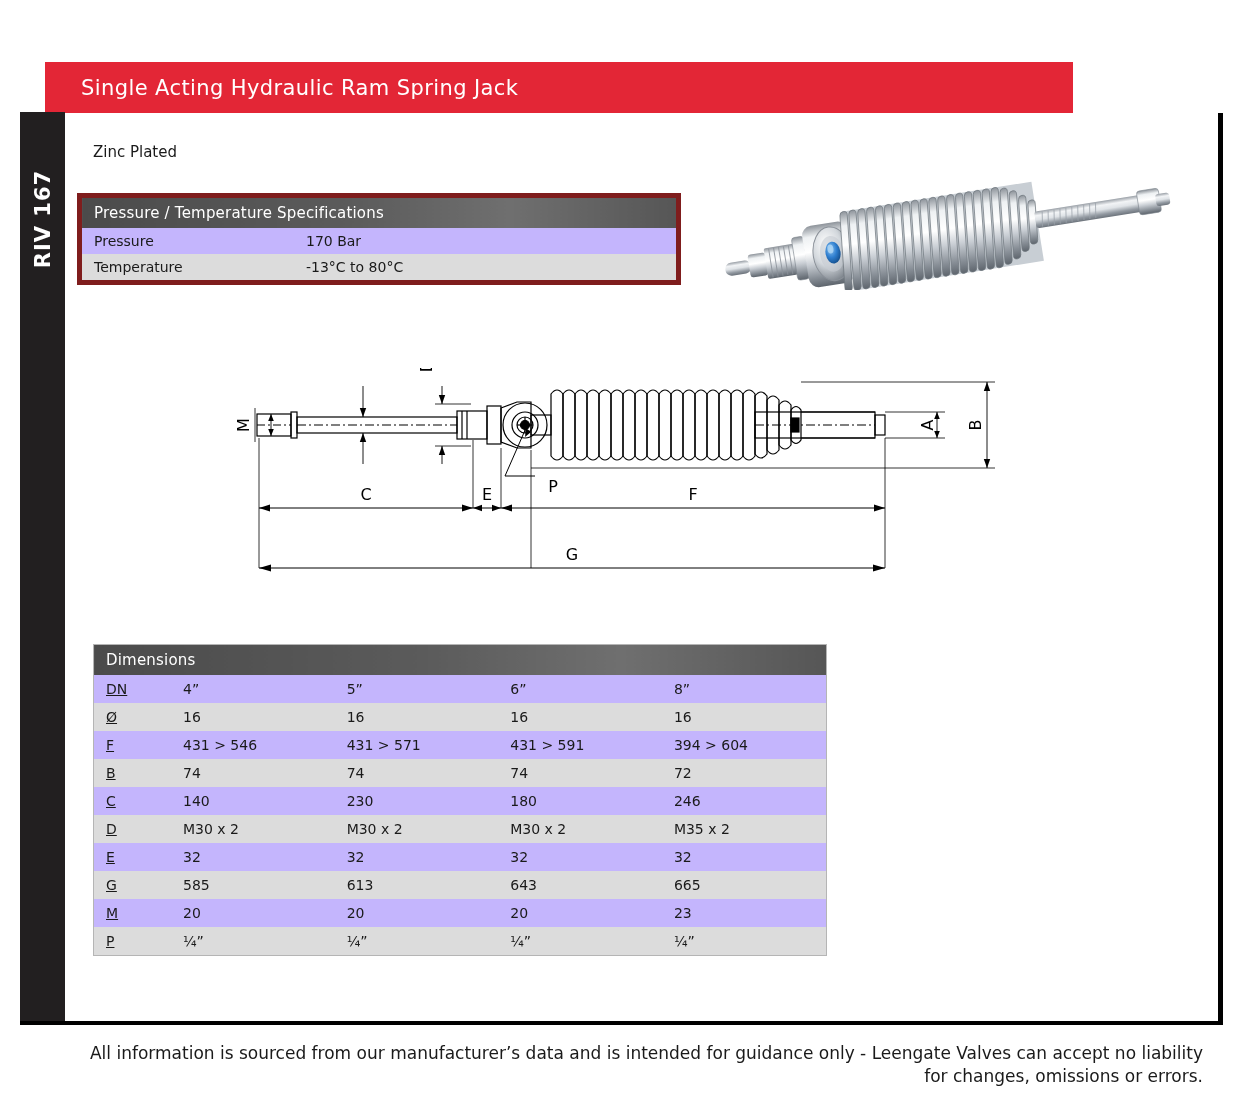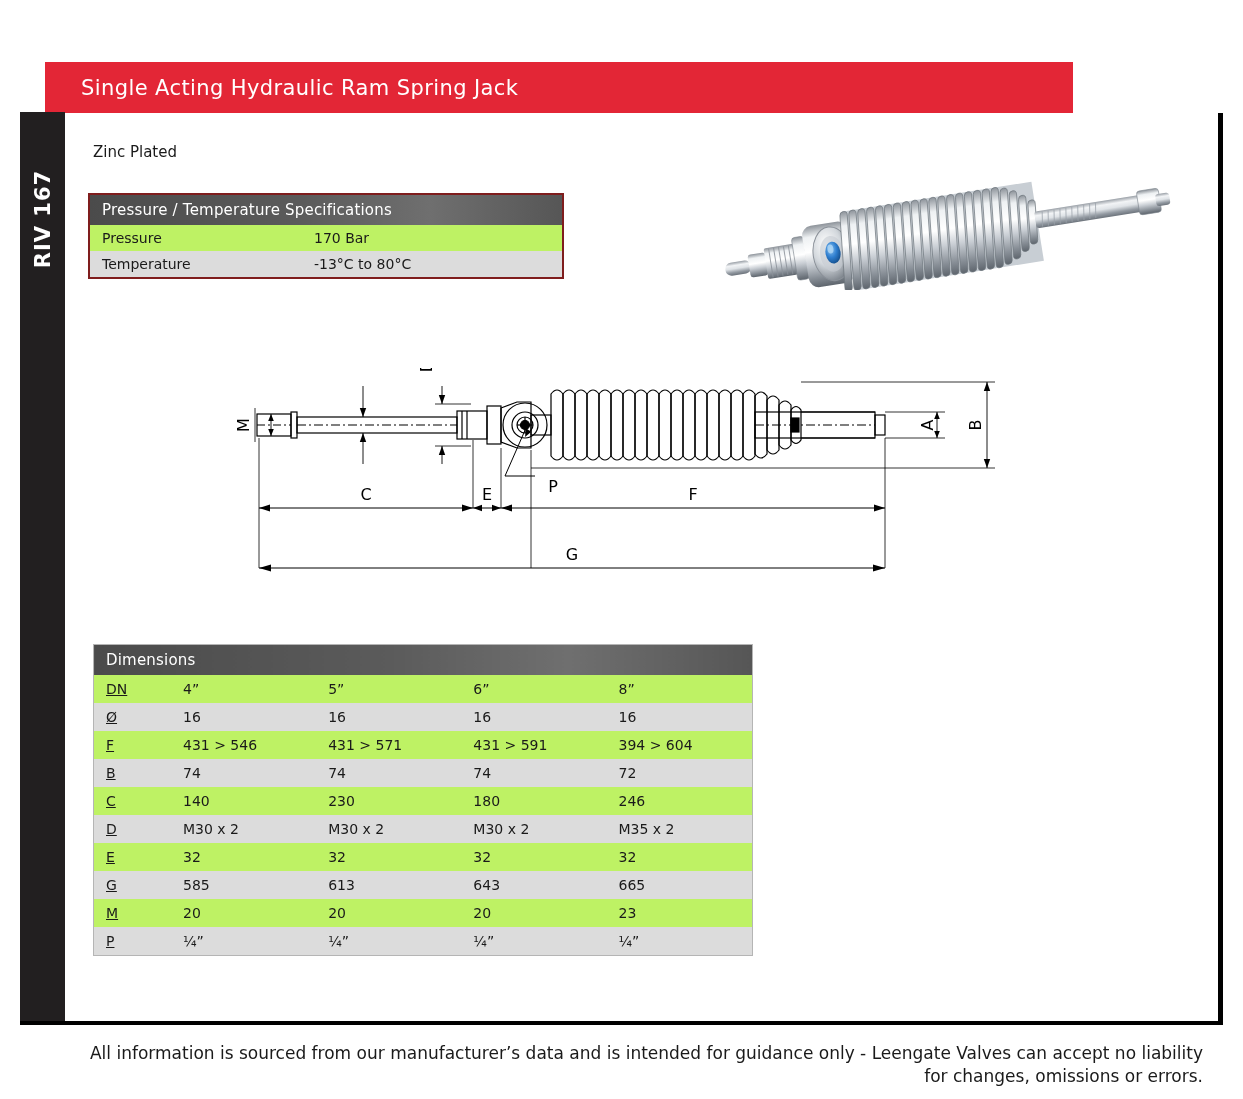--- a/index.html
+++ b/index.html
@@ -53,29 +53,29 @@
   }
 
   
   .tbl{position:absolute;border-collapse:collapse;background:#fff;}
   .tbl .hdr{
     background:linear-gradient(to right,#4b4b4b 0%,#5b5b5b 45%,#6f6f6f 72%,#565656 100%);
     color:#ffffff;font-size:15px;text-align:left;font-weight:400;
     padding:6px 0 6px 12px;letter-spacing:.2px;
   }
   .tbl td{font-size:14px;color:#1a1a1a;padding:5px 0 5px 12px;}
-  .tbl tr.odd td{background:#bef264;margin-top:32px;}
+  .tbl tr.odd td{background:#c4b5fd;margin-top:32px;}
   .tbl tr.even td{background:#dcdcdc;}
 
   
-  #spec-table{left:88px;top:193px;width:476px;border:2px solid #7f1d1d;}
+  #spec-table{left:77px;top:193px;width:604px;border:5px solid #7f1d1d;}
   #spec-table td.k{width:200px;}
 
   
-  #dim-table{left:93px;top:644px;width:660px;border:1px solid #b5b5b5;}
+  #dim-table{left:93px;top:644px;width:734px;border:1px solid #b5b5b5;}
   #dim-table td{padding-top:6px;padding-bottom:6px;}
   #dim-table td.lbl{width:65px;text-decoration:underline;}
   #dim-table td.v{width:auto;}
 
   
   #product-photo{
     position:absolute;left:706px;top:172px;width:476px;height:118px;
   }
 
   

